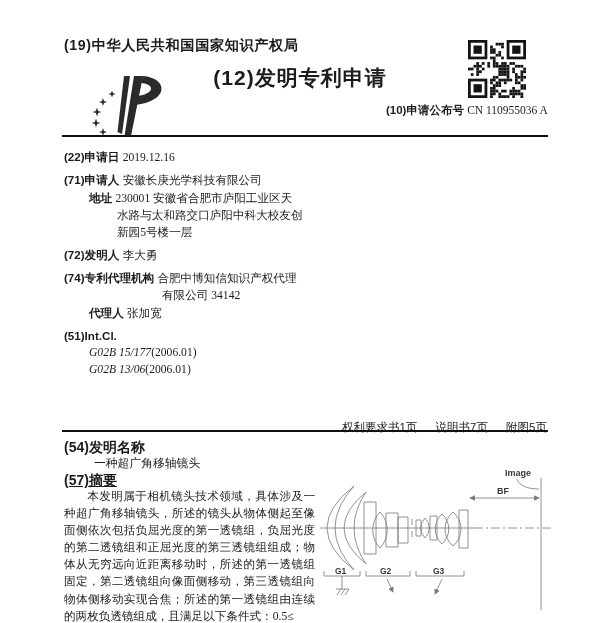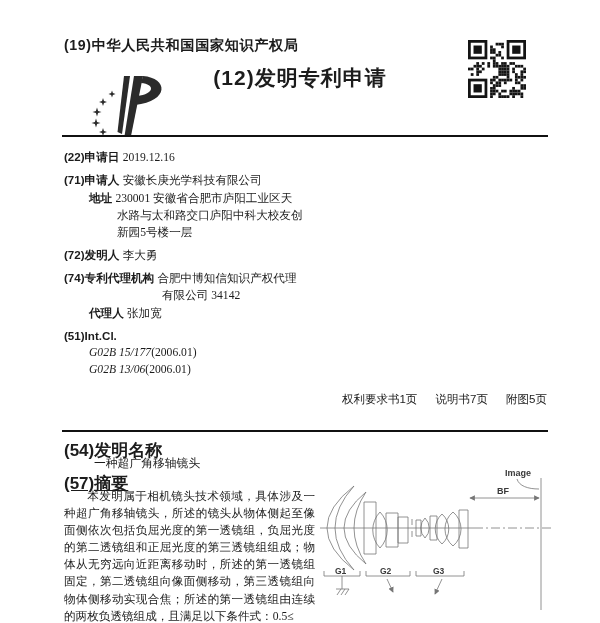--- a/index.html
+++ b/index.html
@@ -24,26 +24,26 @@
   .biblio .row { line-height:17px; }
   .biblio .gap { margin-top:5px; }
   .biblio .lbl { font-weight:700; }
   .ind-25 { padding-left:25px; }
   .ind-53 { padding-left:53px; }
   .ind-98 { padding-left:98px; }
   .intcl-item { font-family:"Liberation Serif", serif; }
   .intcl-item .code { font-style:italic; font-weight:400; }
 
   
-  .pages-line { top:392px; right:53px; font-size:11.5px; white-space:nowrap; }
+  .pages-line { top:420px; right:53px; font-size:11.5px; white-space:nowrap; }
   .pages-line span + span { margin-left:15px; }
   .rule-2 { left:62px; top:430px; width:486px; height:1.5px; background:#111; }
 
   
-  .sec-label { font-size:17px; font-weight:700; }
+  .sec-label { font-size:14px; font-weight:700; }
   .title-label { left:64px; top:439px; }
   .invention-title { left:94px; top:456px; font-size:11.8px; font-family:"Liberation Serif", serif; }
   .abstract-label { left:64px; top:472px;text-decoration:underline; }
   .abstract-text { left:64px; top:488px; width:251px; font-size:11.6px; line-height:17.1px;
                    text-align:justify; text-indent:2em; font-family:"Liberation Serif", serif; }
 
   
   .figure { left:308px; top:462px; width:252px; height:160px; }
   .figure svg text { font-family:"Liberation Sans", sans-serif; font-weight:600; fill:#3a3a3a; }
 </style>
@@ -193,20 +193,24 @@
       <rect x="52.48" y="55.24" width="2.76" height="2.76"></rect>
       <rect x="1.38" y="1.38" width="16.57" height="16.57" fill="none" stroke="#141414" stroke-width="2.76"></rect>
       <rect x="5.52" y="5.52" width="8.29" height="8.29"></rect>
       <rect x="40.05" y="1.38" width="16.57" height="16.57" fill="none" stroke="#141414" stroke-width="2.76"></rect>
       <rect x="44.19" y="5.52" width="8.29" height="8.29"></rect>
       <rect x="1.38" y="40.05" width="16.57" height="16.57" fill="none" stroke="#141414" stroke-width="2.76"></rect>
       <rect x="5.52" y="44.19" width="8.29" height="8.29"></rect>
     </svg></div>
 
 <div class="abs pub-block">
+  <div>
+    <span class="lbl">(10)申请公布号</span>
+    <span class="ser">CN 110955036 A</span>
+  </div>
 </div>
 
 <div class="abs rule-1"></div>
 
 <div class="abs biblio">
   <div class="row gap">
     <span class="lbl">(22)申请日</span>
     <span class="ser">2019.12.16</span>
   </div>
   <div class="row gap">

